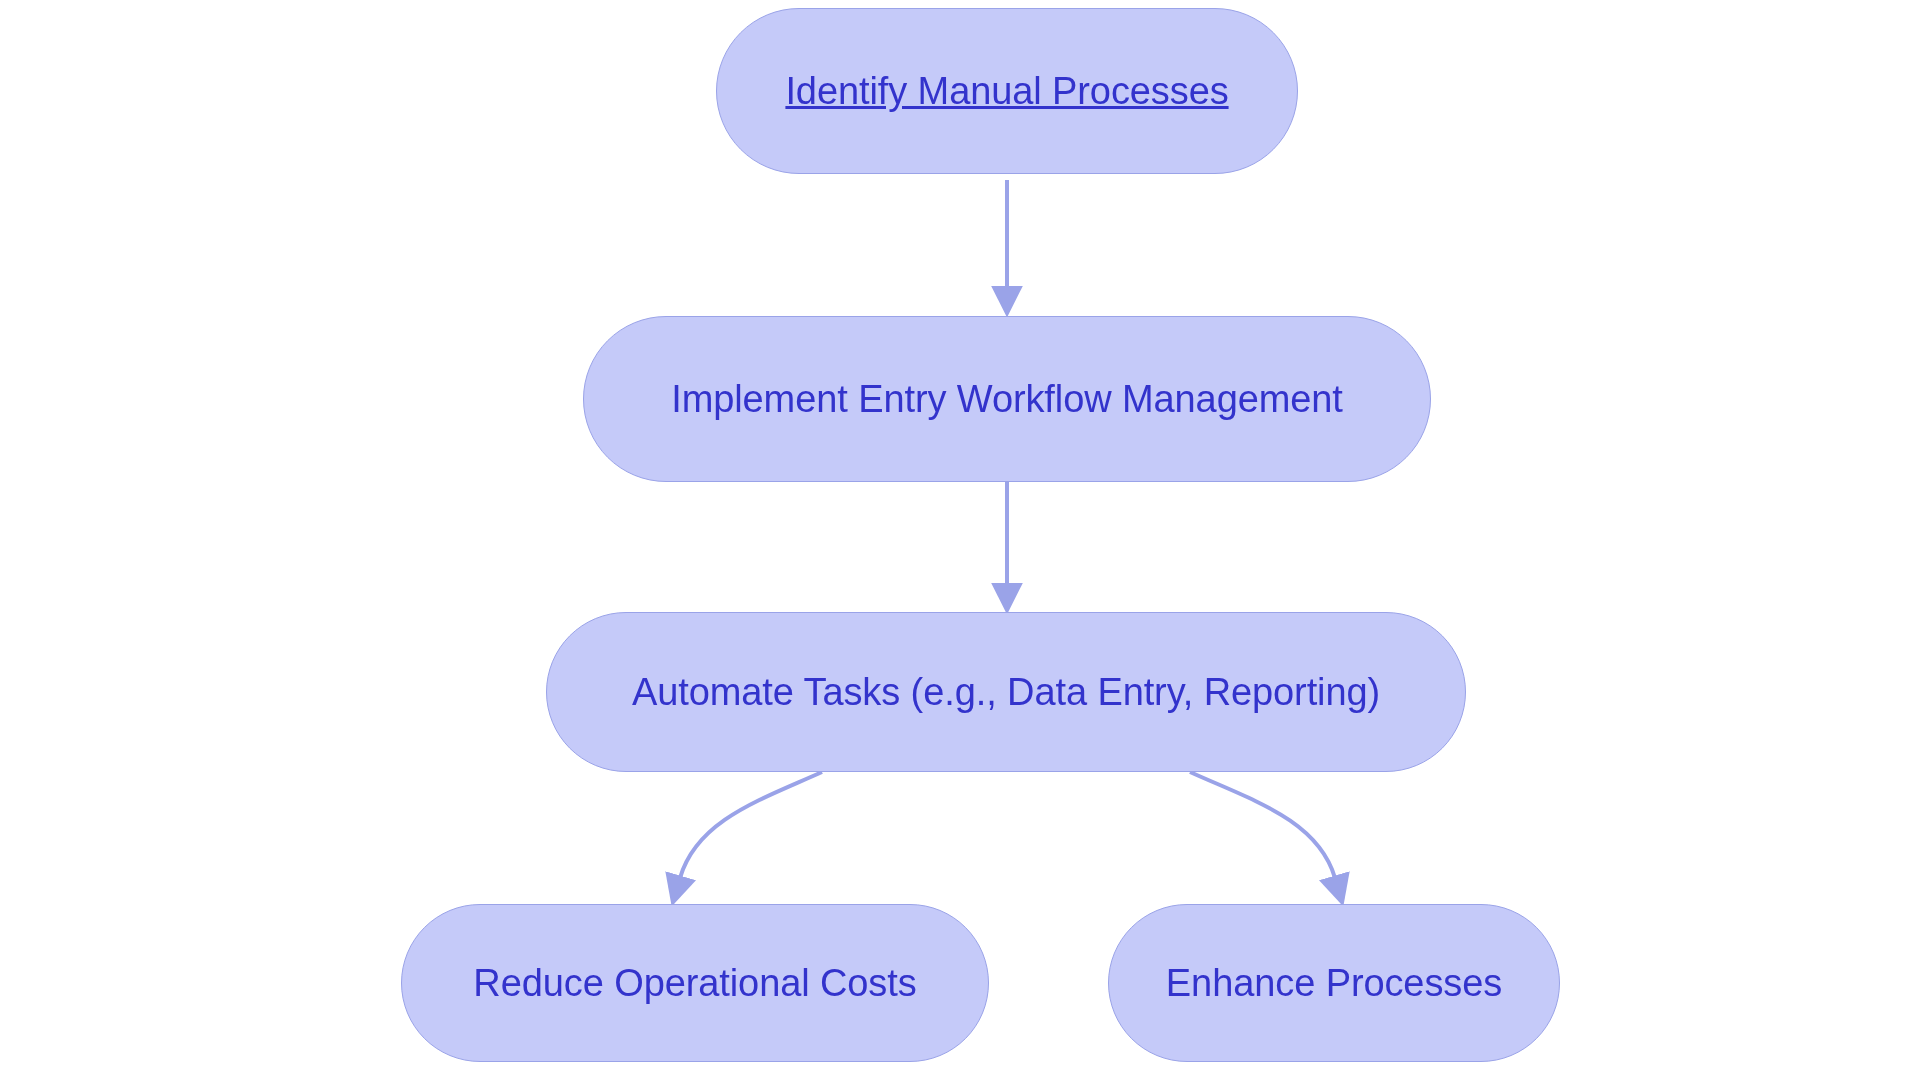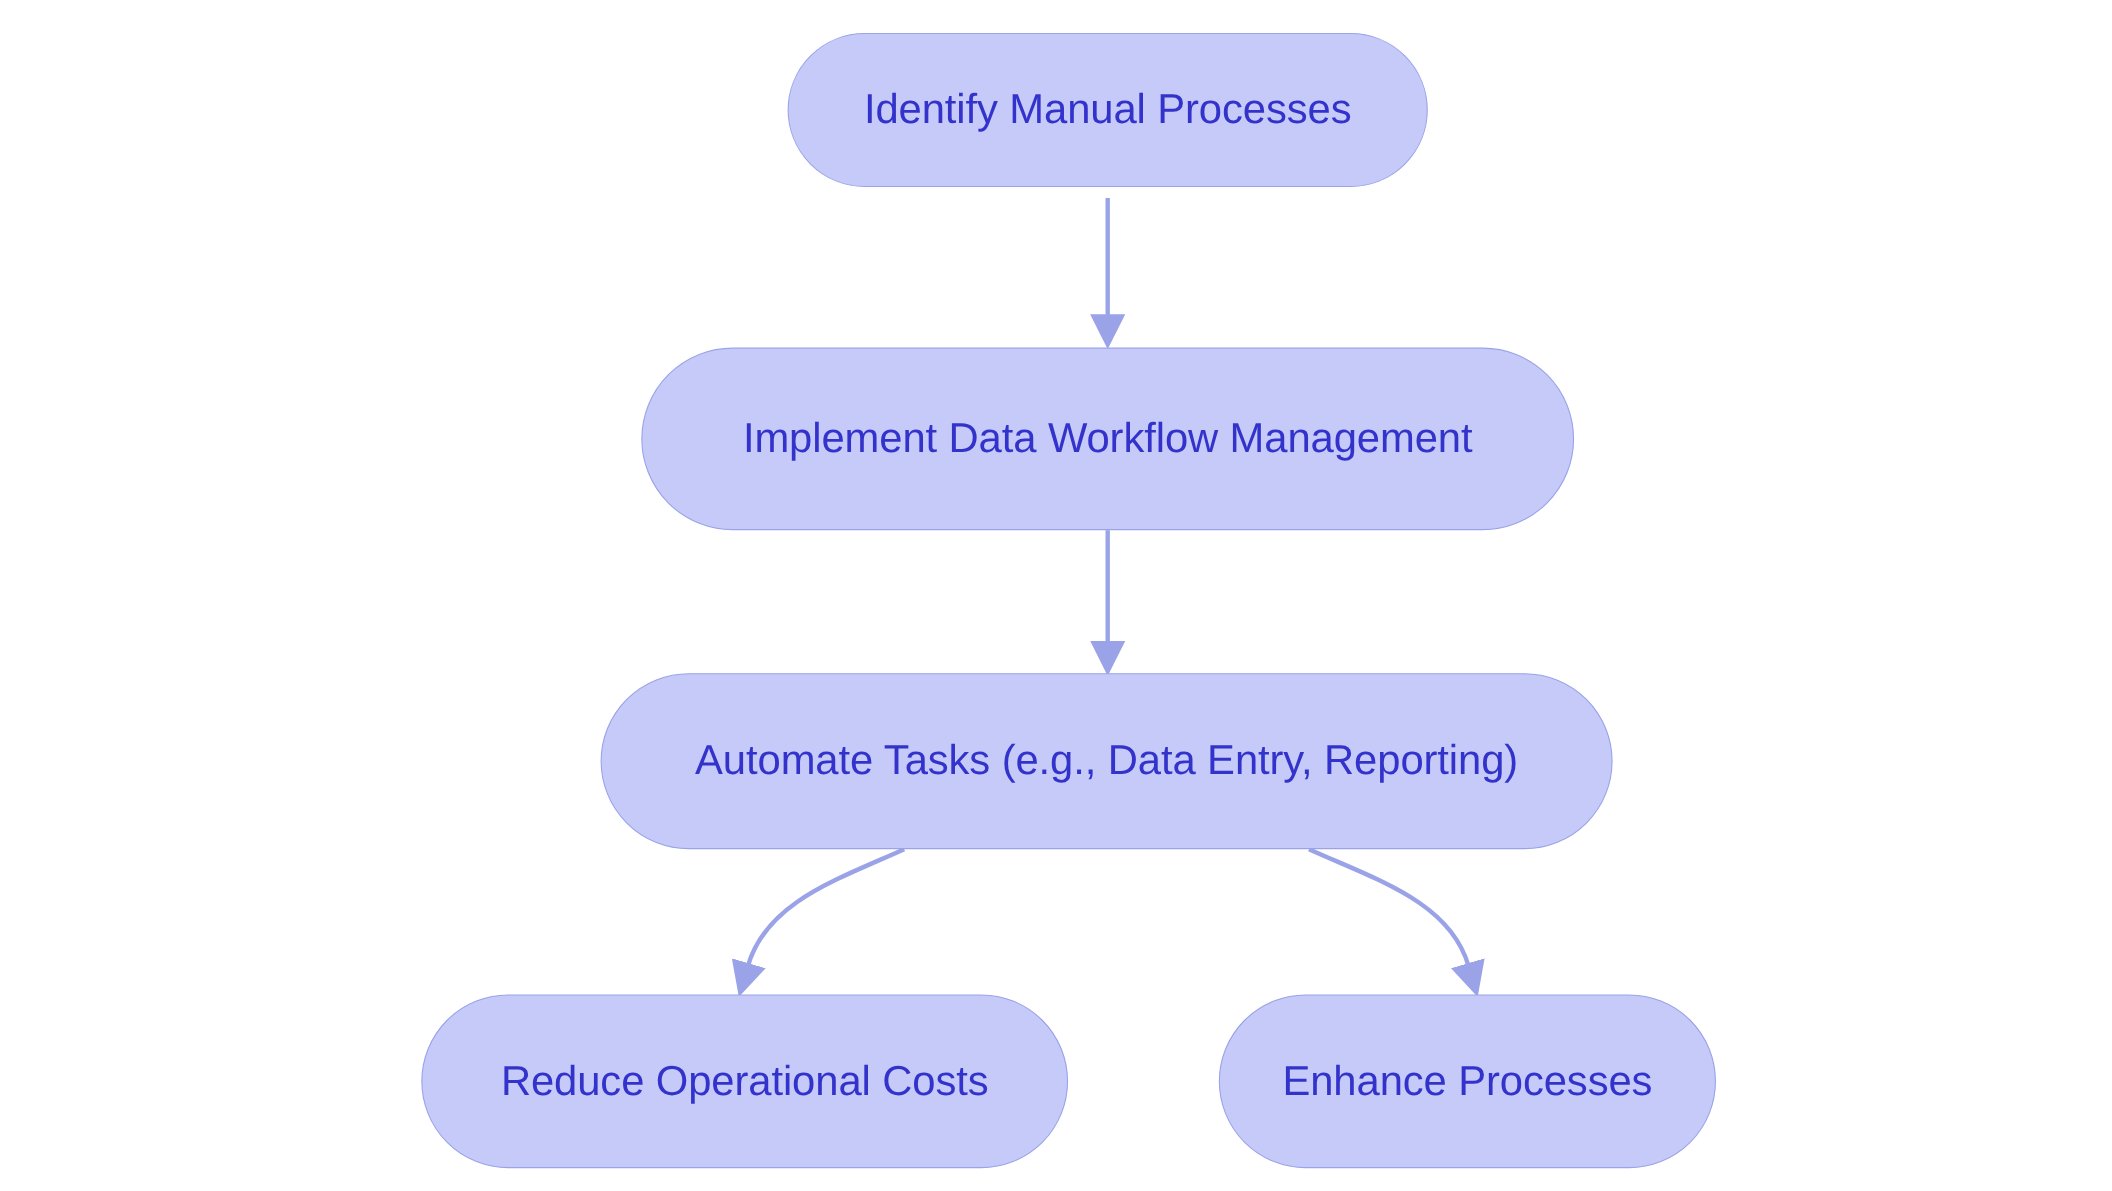--- a/index.html
+++ b/index.html
@@ -42,30 +42,30 @@
     letter-spacing: -0.1px;
   }
   .node-label {
     color: #3333cc;
     font-size: 38px;
     line-height: 1;
     padding: 0 10px;
   }
   
   #node-identify-manual-processes {
-    left: 716px;  top: 30px;   width: 582px;  height: 140px;
+    left: 716px;  top: 8px;   width: 582px;  height: 166px; text-decoration: underline;
   }
   #node-implement-cloud-workflow-management {
     left: 583px;  top: 316px;  width: 848px;  height: 166px;
   }
   #node-automate-tasks {
     left: 546px;  top: 612px;  width: 920px;  height: 160px;
   }
   #node-reduce-operational-costs {
-    left: 383px;  top: 904px;  width: 588px;  height: 158px;
+    left: 401px;  top: 904px;  width: 588px;  height: 158px;
   }
   #node-enhance-efficiency {
     left: 1108px; top: 904px;  width: 452px;  height: 158px;
   }
 </style>
 </head>
 <body>
 
 <div id="canvas">
 
@@ -83,21 +83,21 @@
     <path d="M 822,772 C 760,800 697,820 680,878" stroke="#9aa3e8" stroke-width="4" fill="none" marker-end="url(#arrowhead)"></path>
 
     <path d="M 1190,772 C 1252,800 1318,820 1335,878" stroke="#9aa3e8" stroke-width="4" fill="none" marker-end="url(#arrowhead)"></path>
   </svg>
 
   <div class="node" id="node-identify-manual-processes">
     <span class="node-label">Identify Manual Processes</span>
   </div>
 
   <div class="node" id="node-implement-cloud-workflow-management">
-    <span class="node-label">Implement Data Workflow Management</span>
+    <span class="node-label">Implement Entry Workflow Management</span>
   </div>
 
   <div class="node" id="node-automate-tasks">
     <span class="node-label">Automate Tasks (e.g., Data Entry, Reporting)</span>
   </div>
 
   <div class="node" id="node-reduce-operational-costs">
     <span class="node-label">Reduce Operational Costs</span>
   </div>
 

